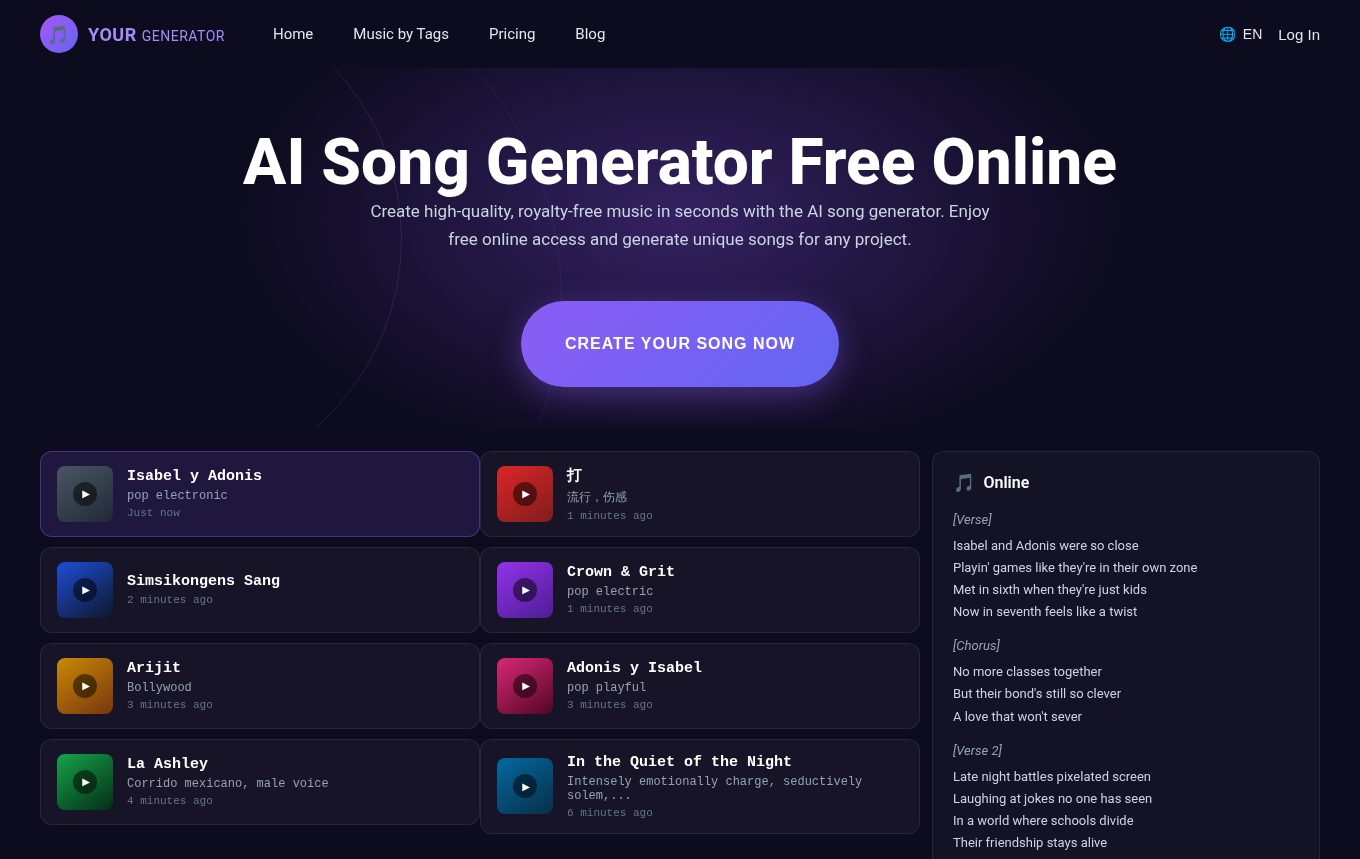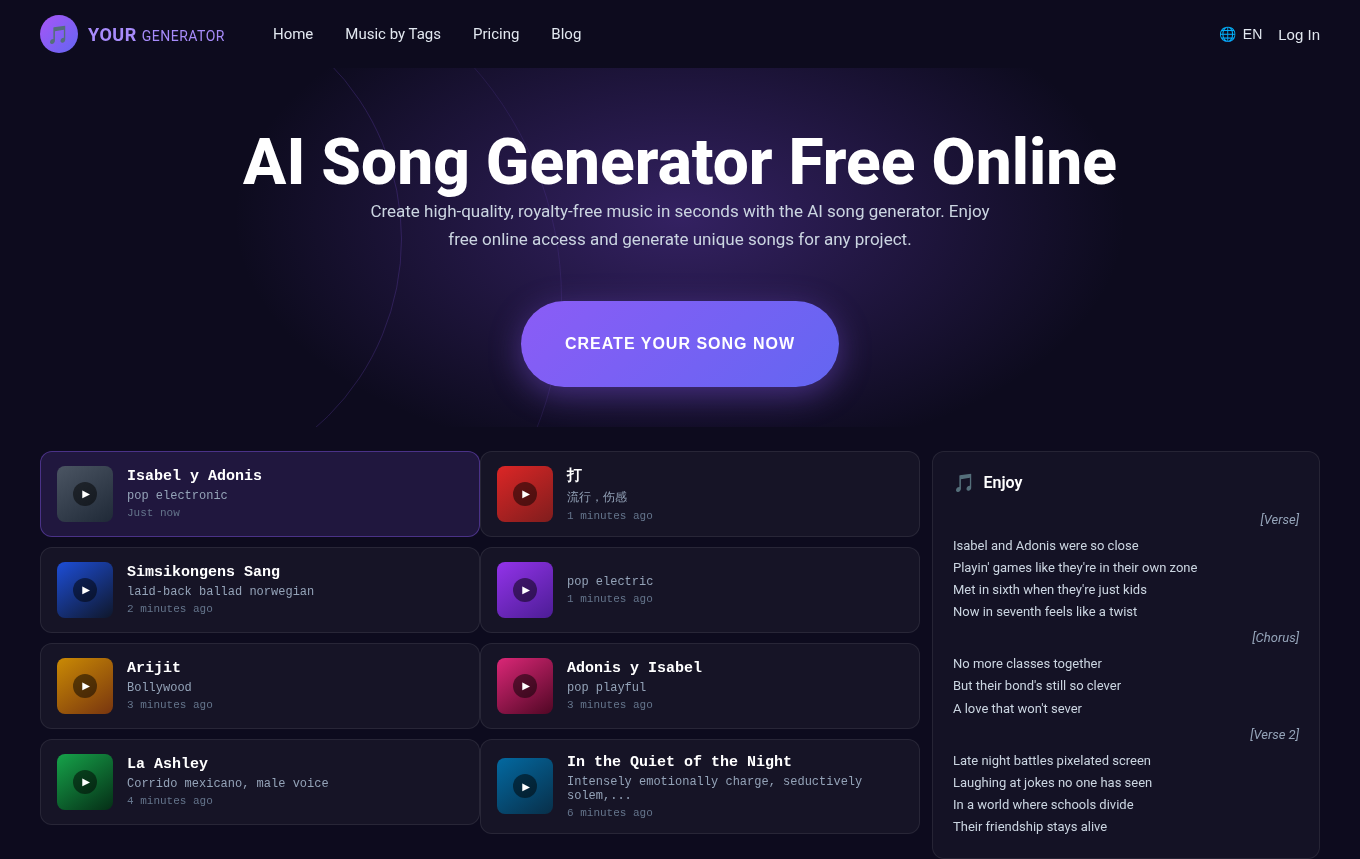--- a/index.html
+++ b/index.html
@@ -39,21 +39,21 @@
     }
     .logo-text {
       font-size: 18px;
       font-weight: 700;
       letter-spacing: 0.5px;
     }
     .logo-text span { color: #a78bfa; }
     .logo-text em { color: #fff; font-style: normal; font-weight: 400; font-size: 14px; }
     .nav-links {
       display: flex;
-      gap: 32px;
+      gap: 40px;
       flex: 1;
     }
     .nav-links a {
       color: #e2e8f0;
       text-decoration: none;
       font-size: 15px;
       cursor: pointer;
     }
     .nav-right {
       display: flex;
@@ -253,23 +253,22 @@
       font-weight: 600;
     }
     .lyrics-body {
       font-size: 13px;
       line-height: 1.7;
       color: #cbd5e1;
     }
     .lyrics-section-label {
       color: #94a3b8;
       font-style: italic;
-      margin-top: 4px;
+      margin-top: 12px;
       margin-bottom: 4px;
-      text-align: right;
     }
 
     
     .thumb-person-1 {
       background: linear-gradient(145deg, #4b5563 0%, #1f2937 100%);
       display: flex;
       align-items: flex-end;
       justify-content: center;
     }
     .thumb-person-2 {
@@ -343,21 +342,20 @@
       </div>
     </div>
     <div class="card">
       <div class="card-thumb thumb-person-3">
         <div class="thumb-overlay">
           <div class="play-icon">▶</div>
         </div>
       </div>
       <div class="card-info">
         <div class="card-title">Simsikongens Sang</div>
-        <div class="card-tags">laid-back ballad norwegian</div>
         <div class="card-time">2 minutes ago</div>
       </div>
     </div>
     <div class="card">
       <div class="card-thumb thumb-person-7">
         <div class="thumb-overlay">
           <div class="play-icon">▶</div>
         </div>
       </div>
       <div class="card-info">
@@ -393,20 +391,21 @@
         <div class="card-time">1 minutes ago</div>
       </div>
     </div>
     <div class="card">
       <div class="card-thumb thumb-person-4">
         <div class="thumb-overlay">
           <div class="play-icon">▶</div>
         </div>
       </div>
       <div class="card-info">
+        <div class="card-title">Crown &amp; Grit</div>
         <div class="card-tags">pop electric</div>
         <div class="card-time">1 minutes ago</div>
       </div>
     </div>
     <div class="card">
       <div class="card-thumb thumb-person-8">
         <div class="thumb-overlay">
           <div class="play-icon">▶</div>
         </div>
       </div>
@@ -426,21 +425,21 @@
         <div class="card-title">In the Quiet of the Night</div>
         <div class="card-tags">Intensely emotionally charge, seductively solem,...</div>
         <div class="card-time">6 minutes ago</div>
       </div>
     </div>
   </div>
 
   <div class="lyrics-panel">
     <div class="lyrics-header">
       <span class="lyrics-icon">🎵</span>
-      <span class="lyrics-title">Enjoy</span>
+      <span class="lyrics-title">Online</span>
     </div>
     <div class="lyrics-body">
       <div>
         <div class="lyrics-section-label">[Verse]</div>
         <div>Isabel and Adonis were so close</div>
         <div>Playin' games like they're in their own zone</div>
         <div>Met in sixth when they're just kids</div>
         <div>Now in seventh feels like a twist</div>
       </div>
       <div>

